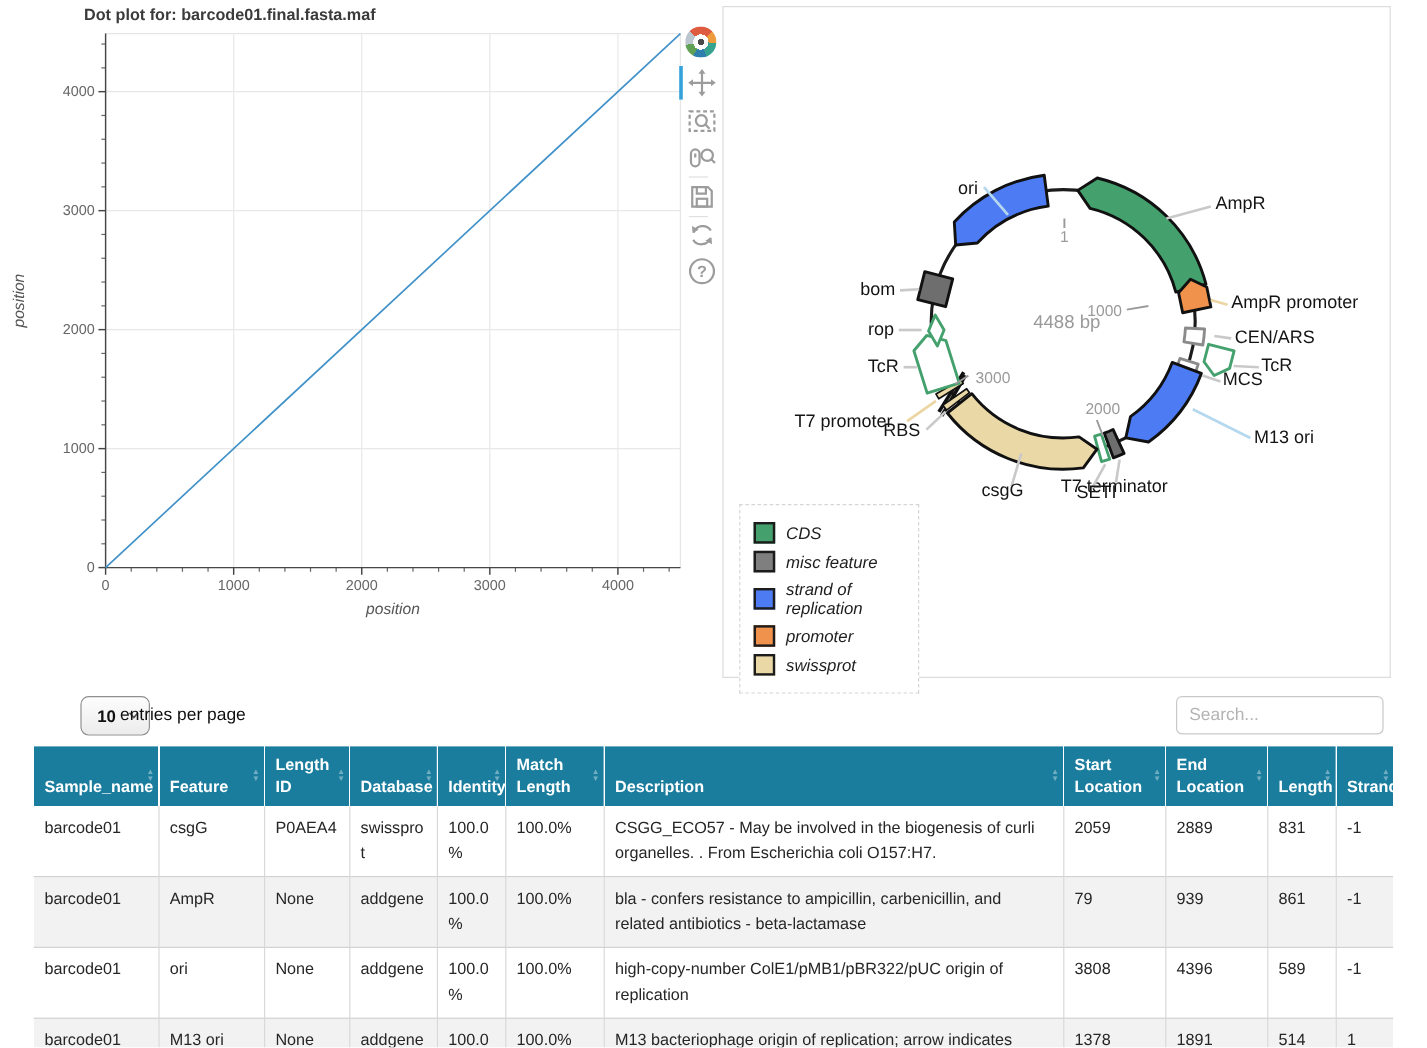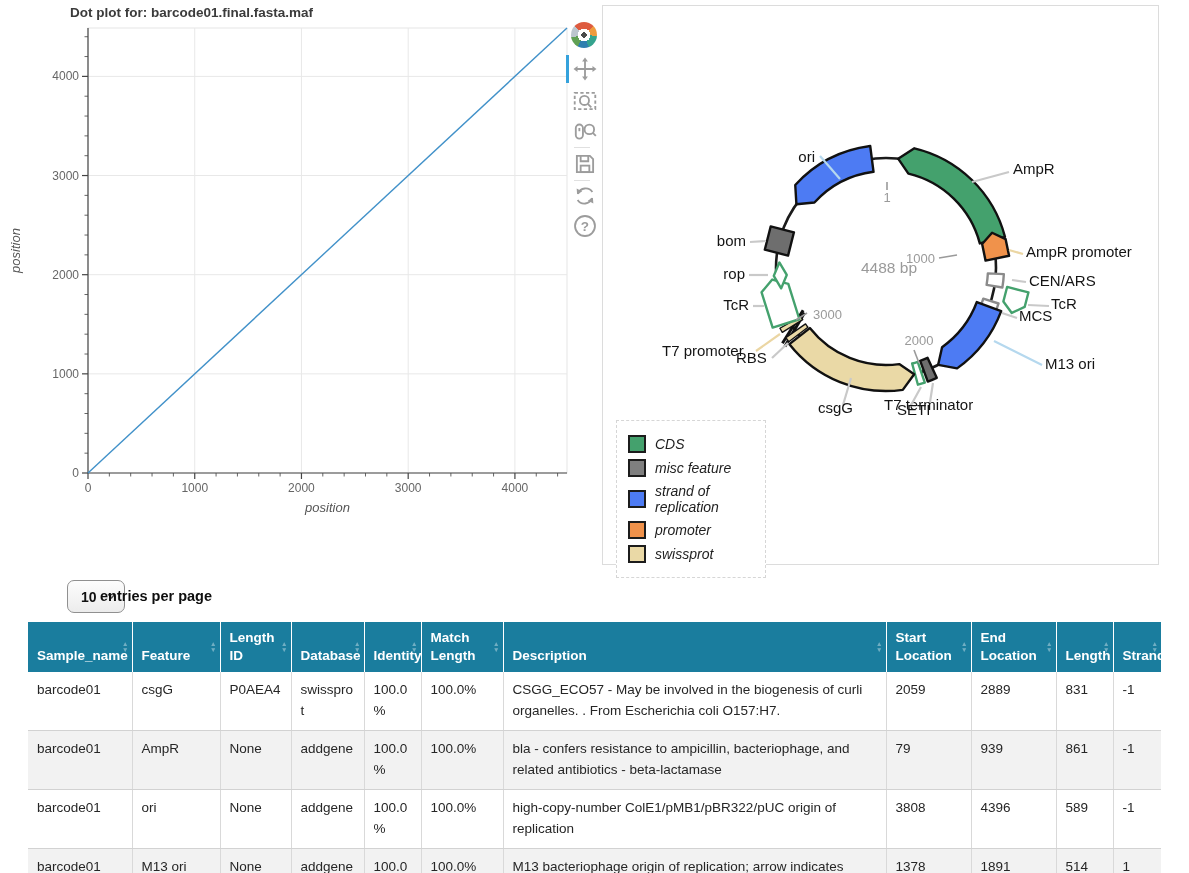--- a/index.html
+++ b/index.html
@@ -25,21 +25,21 @@
   #plasmid-panel{position:absolute;left:602px;top:5px;width:557px;height:560px;border:1px solid #dcdcdc;background:#fff;box-sizing:border-box;}
   #map-legend{position:absolute;left:13px;top:414px;width:150px;border:1px dashed #d6d6d6;padding:8px 11px;box-sizing:border-box;background:#fff;font-style:italic;}
   .legend-item{display:flex;align-items:center;gap:9px;margin:6px 0;font-size:14px;color:#1e1e1e;}
   .legend-swatch{width:18px;height:18px;border:2.4px solid #1c1c1c;box-sizing:border-box;flex:0 0 auto;}
 
   
   #entries-wrap{position:absolute;left:35px;top:580px;height:33px;margin-left:32px;}
   #entries-select{appearance:none;-webkit-appearance:none;width:58px;height:33px;border:1px solid #909090;border-radius:7px;
     background:linear-gradient(#fdfdfd,#ececec);font-family:inherit;font-size:14px;font-weight:bold;color:#111;padding:0 0 0 13px;}
   #entries-caret{position:absolute;right:9px;top:13px;width:9px;height:6px;pointer-events:none;}
-  #entries-label{position:absolute;left:100px;top:588px;font-weight:bold;font-size:14.5px;color:#0e0e0e;}
+  #entries-label{position:absolute;left:100px;top:588px;font-weight:normal;font-size:14.5px;color:#0e0e0e;}
   #search-input{position:absolute;left:980px;top:580px;width:173px;height:32px;box-sizing:border-box;border:1px solid #c9c9c9;border-radius:5px;
     padding:0 10px;font-family:inherit;font-size:14.5px;color:#333;}
   #search-input::placeholder{color:#b3b3b3;}
 
   
   #table-wrap{position:absolute;left:28px;top:622px;width:1133px;}
   table{border-collapse:collapse;table-layout:fixed;width:1133px;}
   thead th{background:#1a7d9e;color:#fff;font-size:13.5px;font-weight:bold;text-align:left;vertical-align:bottom;
     height:50px;padding:7px 20px 7px 9px;border-right:1px solid rgba(255,255,255,.45);position:relative;box-sizing:border-box;line-height:1.35;}
   thead th:last-child{border-right:none;}
@@ -263,20 +263,21 @@
       </div>
   </div>
 
   <div id="entries-wrap">
     <select id="entries-select"><option>10</option></select>
     <svg id="entries-caret" viewBox="0 0 9 6">
         <path d="M1 1l3.5 4L8 1" stroke="#555" stroke-width="1.4" fill="none"></path>
       </svg>
   </div>
   <span id="entries-label">entries per page</span>
+  <input id="search-input" type="text" placeholder="Search..." style="">
 
   <div id="table-wrap">
     <table>
         <colgroup>
           <col style="width: 104px;">
           <col style="width: 88px;">
           <col style="width: 71px;">
           <col style="width: 73px;">
           <col style="width: 57px;">
           <col style="width: 82px;">
@@ -348,21 +349,21 @@
             <td>831</td>
             <td>-1</td>
           </tr>
           <tr>
             <td>barcode01</td>
             <td>AmpR</td>
             <td>None</td>
             <td>addgene</td>
             <td>100.0%</td>
             <td>100.0%</td>
-            <td>bla - confers resistance to ampicillin, bacteriophage, and related antibiotics - beta-lactamase</td>
+            <td>bla - confers resistance to ampicillin, carbenicillin, and related antibiotics - beta-lactamase</td>
             <td>79</td>
             <td>939</td>
             <td>861</td>
             <td>-1</td>
           </tr>
           <tr>
             <td>barcode01</td>
             <td>ori</td>
             <td>None</td>
             <td>addgene</td>

